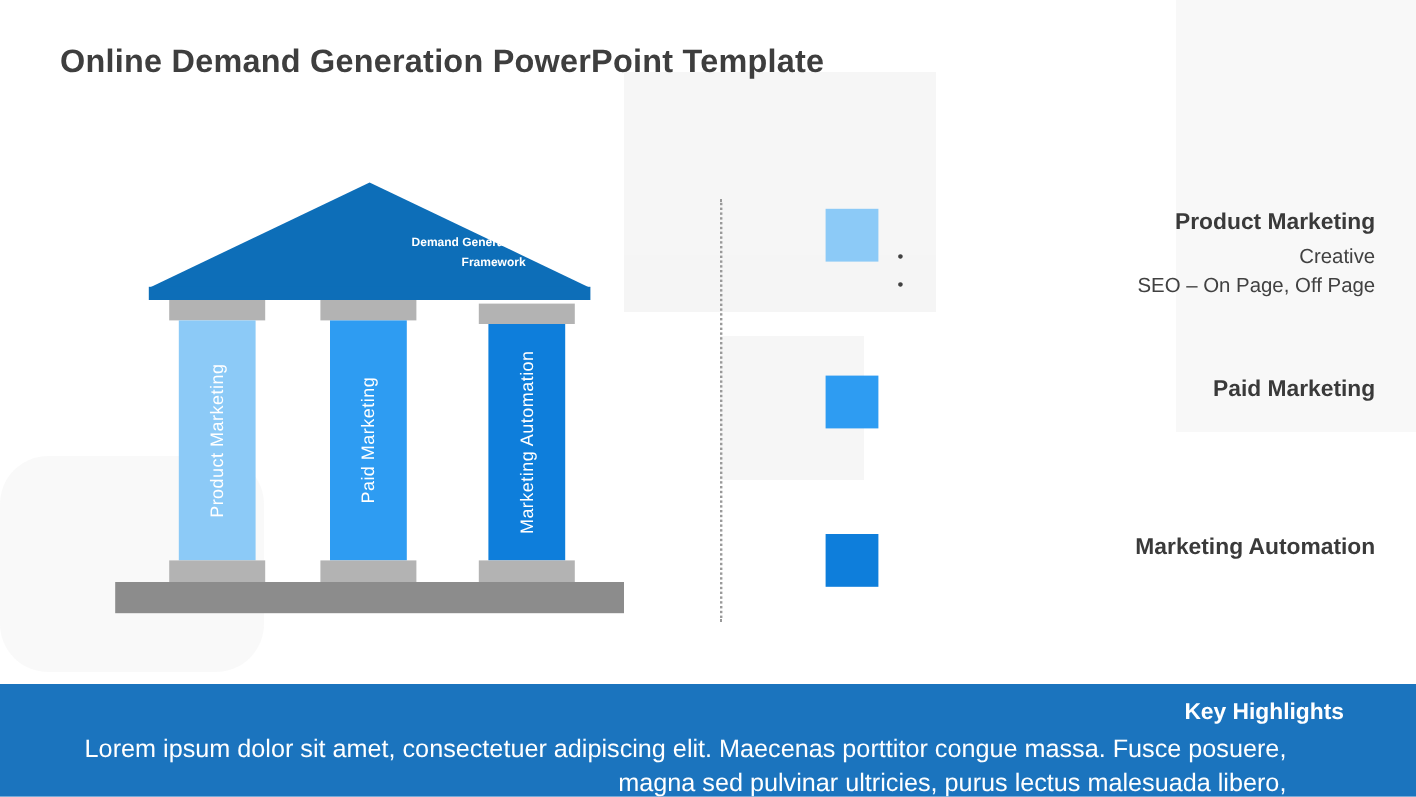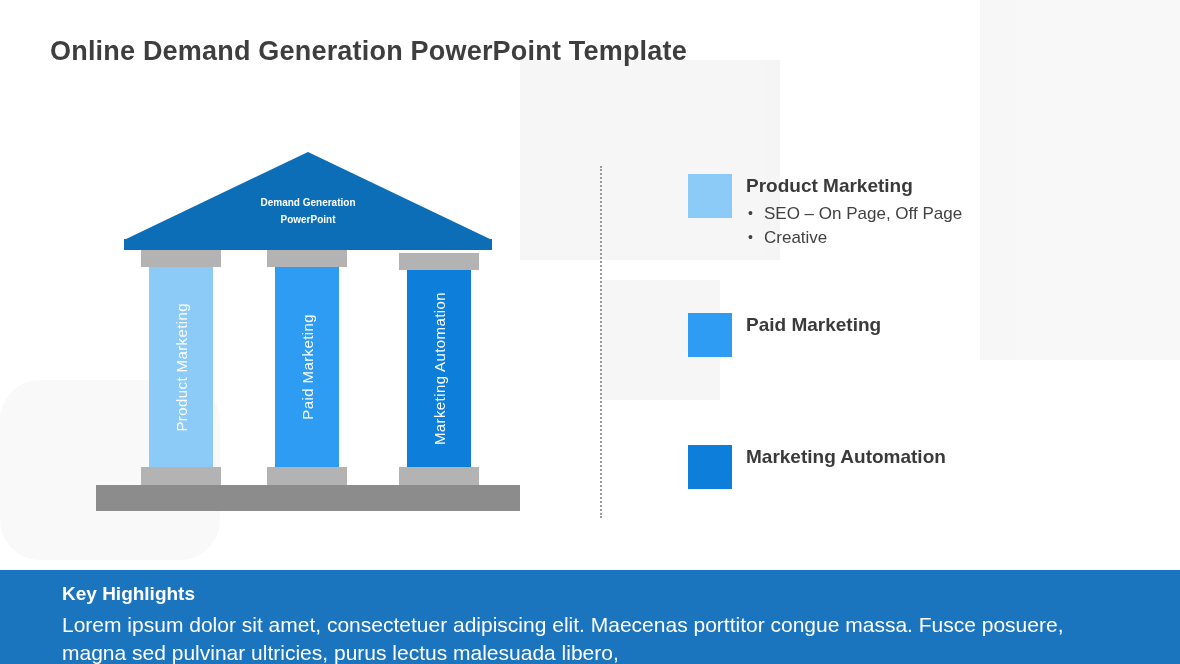--- a/index.html
+++ b/index.html
@@ -1,15 +1,15 @@
 <!DOCTYPE html>
 <html><head>
 <meta charset="utf-8">
 <style>
-  * { margin: 0; padding: 0; box-sizing: border-box; }
+  * { margin: 0; padding: 0; box-sizing: border-box; text-align: right; }
   html, body { width: 1180px; height: 664px; }
   body {
     font-family: "Liberation Sans", sans-serif;
     background: #ffffff;
     position: relative;
     overflow: hidden;
   }
 
   
   .bg-decor { position: absolute; inset: 0; opacity: 0.05; pointer-events: none; }
@@ -113,21 +113,21 @@
   <div class="b4"></div>
 </div>
 
 <h1 class="slide-title">Online Demand Generation PowerPoint Template</h1>
 
 <div class="temple">
   <div class="roof-triangle" style="border-bottom-color: rgb(13, 110, 184);"></div>
   <div class="roof-cornice" style="background: rgb(13, 110, 184);"></div>
   <div class="roof-text">
     <div>Demand Generation</div>
-    <div>PowerPoint</div>
+    <div>Framework</div>
   </div>
 
   <div class="cap c1"></div>
   <div class="cap c2"></div>
   <div class="cap c3"></div>
 
   <div class="pillar p1" style="background: rgb(140, 202, 247);">
     <span class="pillar-label">Product Marketing</span>
   </div>
   <div class="pillar p2" style="background: rgb(46, 156, 242);">
@@ -144,22 +144,22 @@
   <div class="base-platform"></div>
 </div>
 
 <div class="divider"></div>
 
 <div class="legend-section s1">
   <div class="legend-square" style="background: rgb(140, 202, 247);"></div>
   <div class="legend-text">
     <div class="legend-title">Product Marketing</div>
     <ul class="legend-bullets">
+      <li>Creative</li>
       <li>SEO – On Page, Off Page</li>
-      <li>Creative</li>
     </ul>
   </div>
 </div>
 
 <div class="legend-section s2">
   <div class="legend-square" style="background: rgb(46, 156, 242);"></div>
   <div class="legend-text">
     <div class="legend-title">Paid Marketing</div>
   </div>
 </div>

